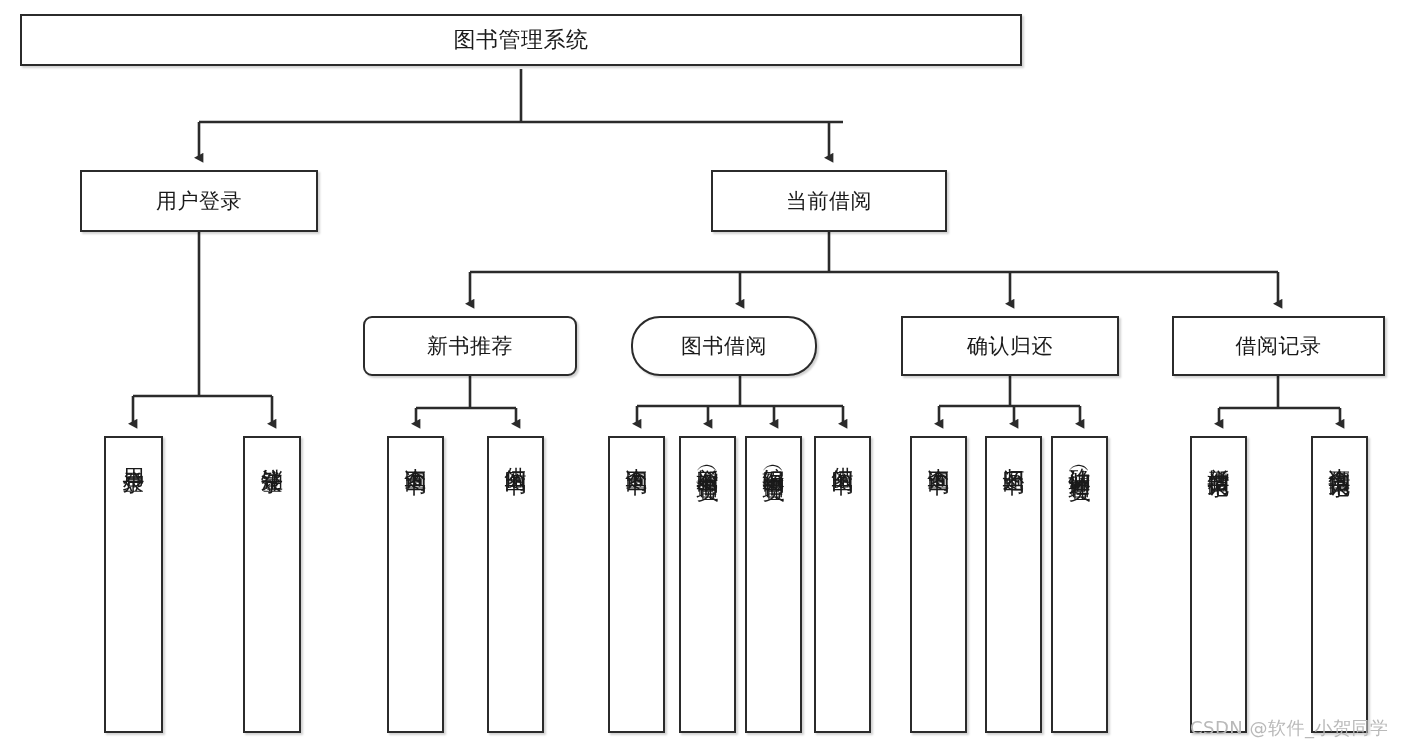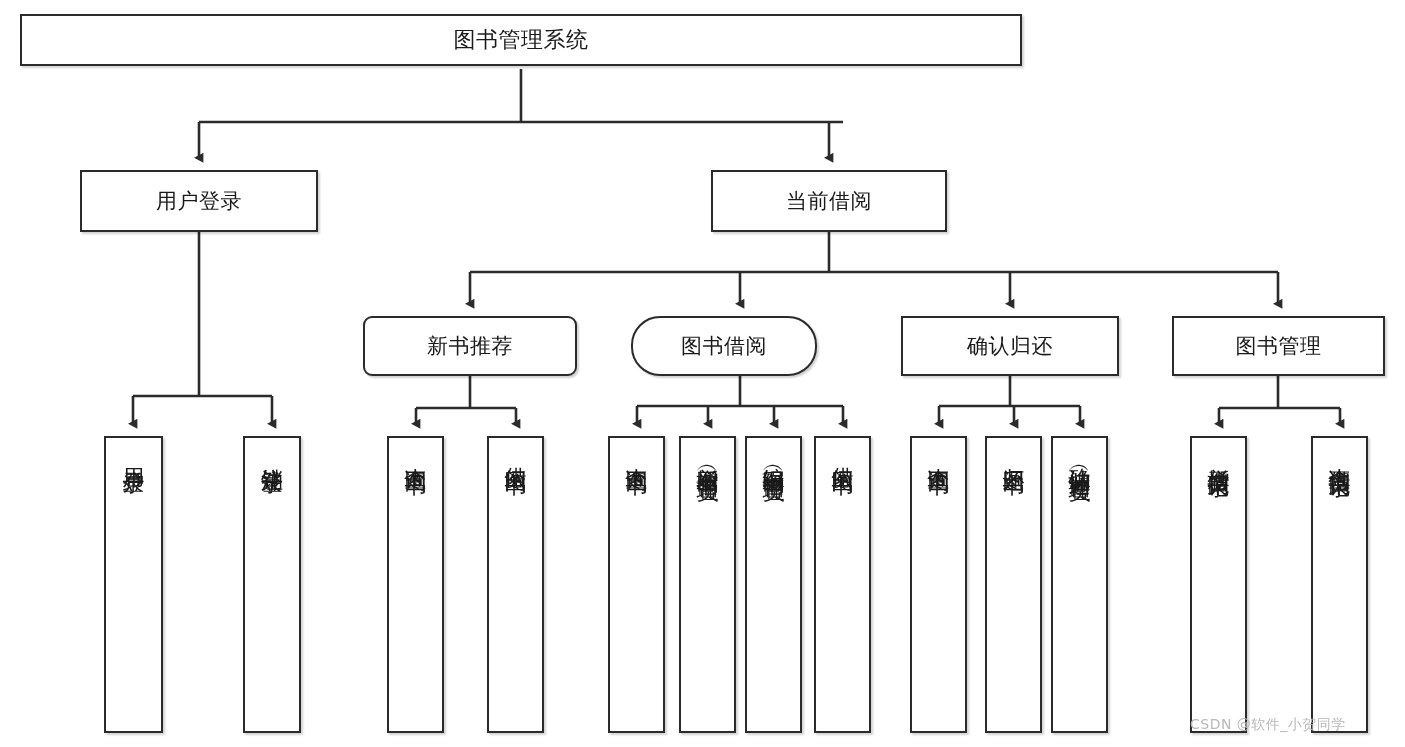--- a/index.html
+++ b/index.html
@@ -53,21 +53,21 @@
     font-size: 22px;
     letter-spacing: 2px;
     line-height: 1.1;
     white-space: nowrap;
     max-height: 100%;
   }
   .node.root .lbl { font-size: 22px; }
   .watermark {
     position: absolute;
     color: #b9b9b9;
-    font-size: 14px;
+    font-size: 18px;
     letter-spacing: 0.5px;
     white-space: nowrap;
     user-select: none;
   }
 </style>
 </head>
 <body>
 
 <div id="canvas">
 
@@ -135,21 +135,21 @@
   <div class="node" style="left:363px; top:316px; width:214px; height:60px;border-radius:9px;">
     <span class="lbl">新书推荐</span>
   </div>
   <div class="node" style="left:631px; top:316px; width:186px; height:60px;border-radius:29px;">
     <span class="lbl">图书借阅</span>
   </div>
   <div class="node" style="left:901px; top:316px; width:218px; height:60px;">
     <span class="lbl">确认归还</span>
   </div>
   <div class="node" style="left:1172px; top:316px; width:213px; height:60px;">
-    <span class="lbl">图书管理</span>
+    <span class="lbl">借阅记录</span>
   </div>
 
   <div class="node vertical" style="left:104px; top:436px; width:59px; height:297px;">
     <span class="lbl">用户登录</span>
   </div>
   <div class="node vertical" style="left:243px; top:436px; width:58px; height:297px;">
     <span class="lbl">注销登录</span>
   </div>
   <div class="node vertical" style="left:387px; top:436px; width:57px; height:297px;">
     <span class="lbl">查询图书</span>

